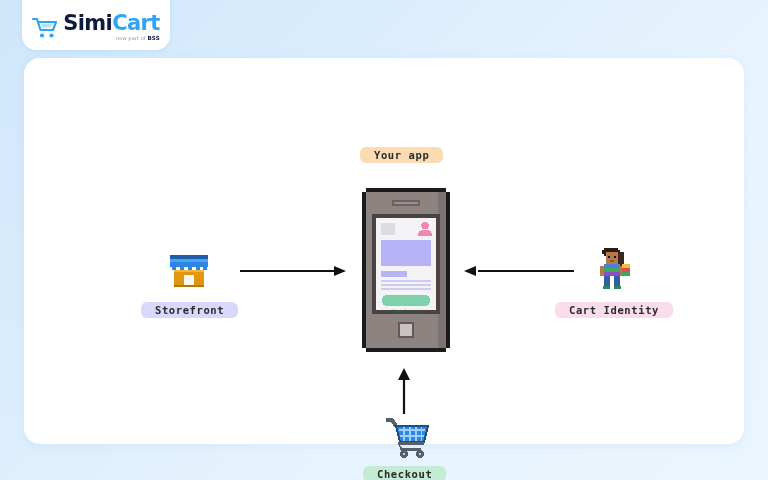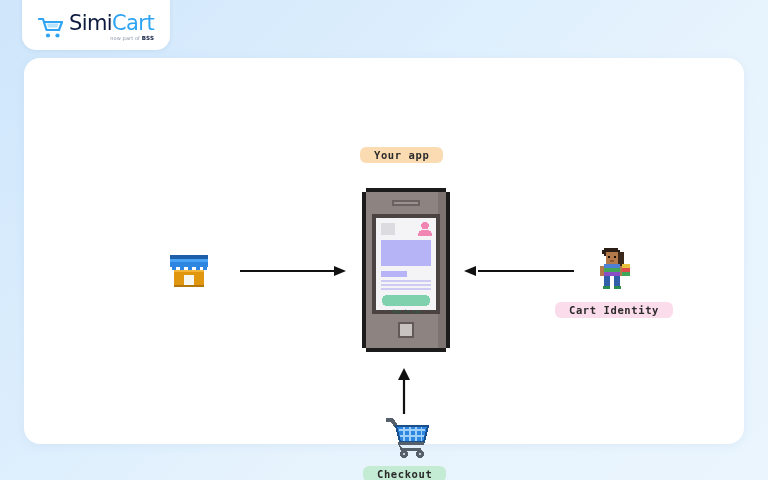--- a/index.html
+++ b/index.html
@@ -33,21 +33,21 @@
   }
   #logo-inner {
     display: flex;
     align-items: center;
     gap: 5px;
   }
   .logo-cart-icon { width: 26px; height: 24px; display: block; }
   #logo-text-wrap { display: flex; flex-direction: column; align-items: flex-end; line-height: 1; }
   #logo-wordmark {
     font-family: "DejaVu Sans", sans-serif;
-    font-weight: normal;
+    font-weight: bold;
     font-size: 21px;
     letter-spacing: -0.6px;
     line-height: 1;
     white-space: nowrap;
   }
   #logo-wordmark .part-dark { color: #0d1b3e; }
   #logo-wordmark .part-blue { color: #2ea4f2; }
   #logo-tagline {
     font-family: "DejaVu Sans", sans-serif;
     font-size: 5px;
@@ -257,16 +257,17 @@
     <line x1="14" y1="8" x2="110" y2="8" stroke="#111111" stroke-width="2.2"></line>
     <path d="M0 8 L12 3 L12 13 Z" fill="#111111"></path>
   </svg>
 
   <svg id="arrow-checkout" class="arrow" width="16" height="46" viewBox="0 0 16 46">
     <line x1="8" y1="46" x2="8" y2="12" stroke="#111111" stroke-width="2.2"></line>
     <path d="M8 0 L2 12 L14 12 Z" fill="#111111"></path>
   </svg>
 
   <div class="chip" id="chip-your-app">Your app</div>
+  <div class="chip" id="chip-storefront">Storefront</div>
   <div class="chip" id="chip-buyer">Cart Identity</div>
   <div class="chip" id="chip-checkout">Checkout</div>
 
 </div>
 
 </body></html>

